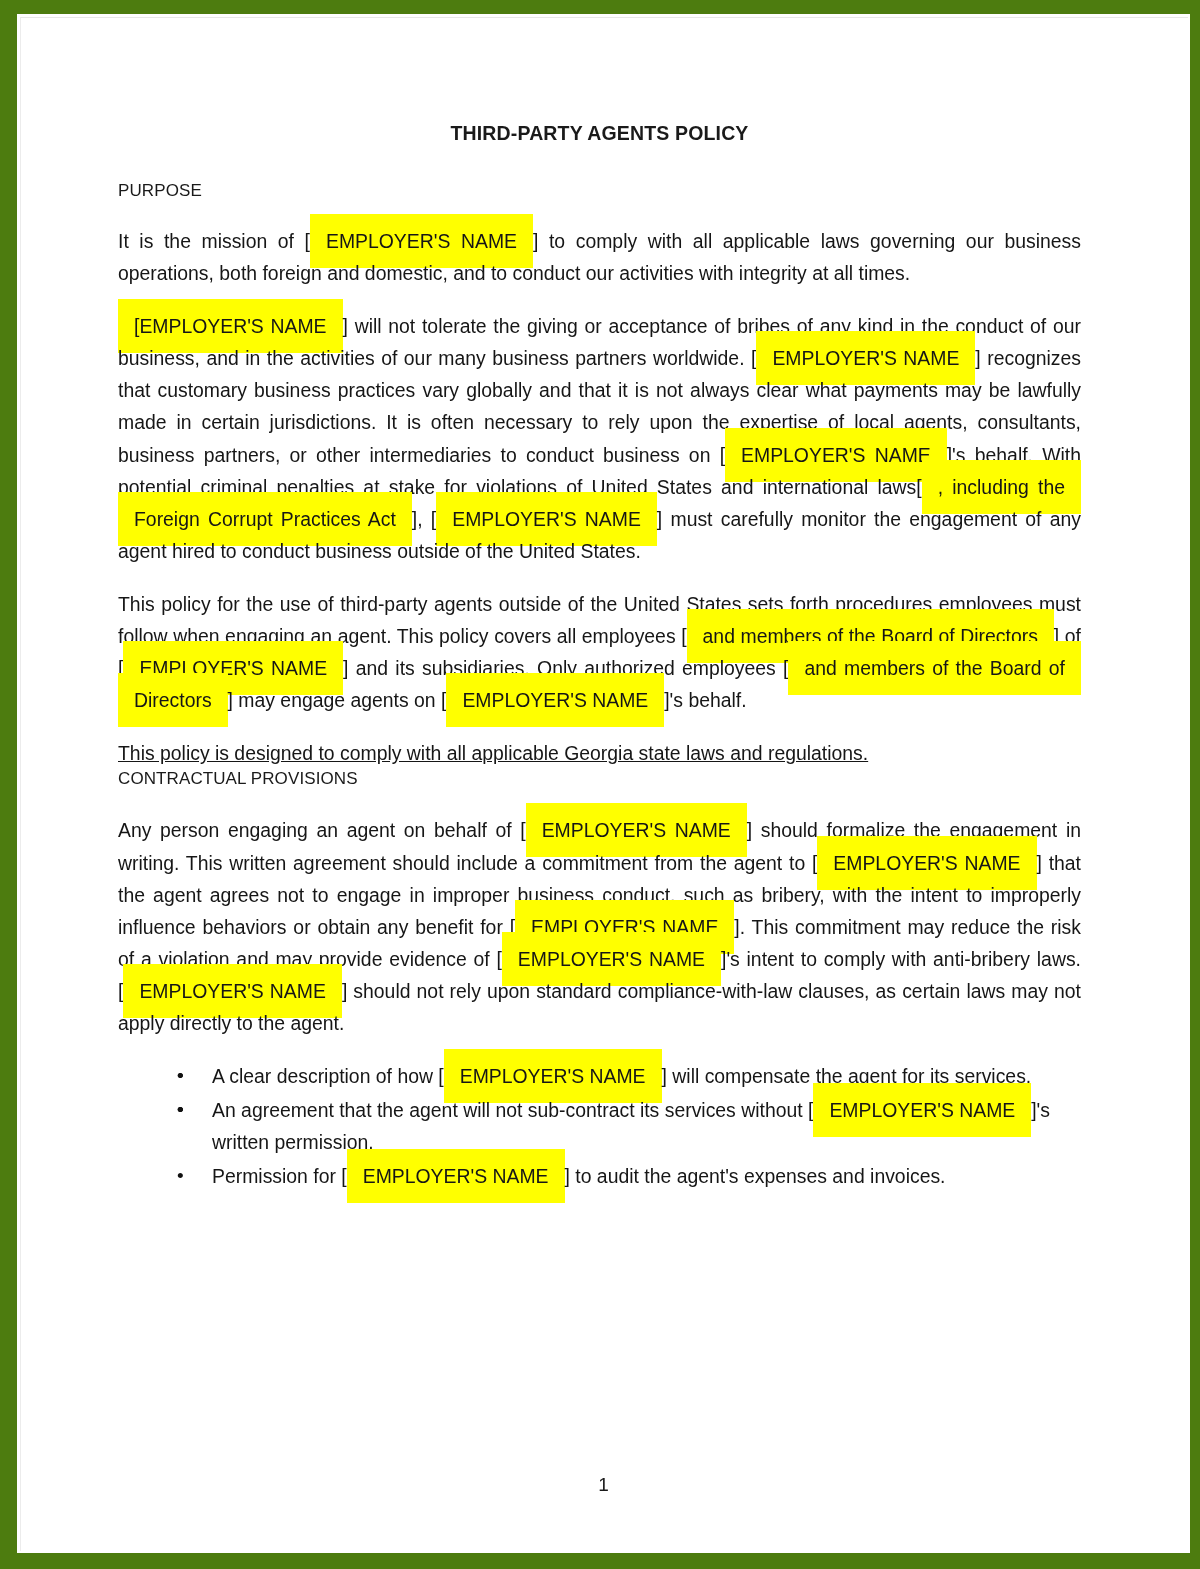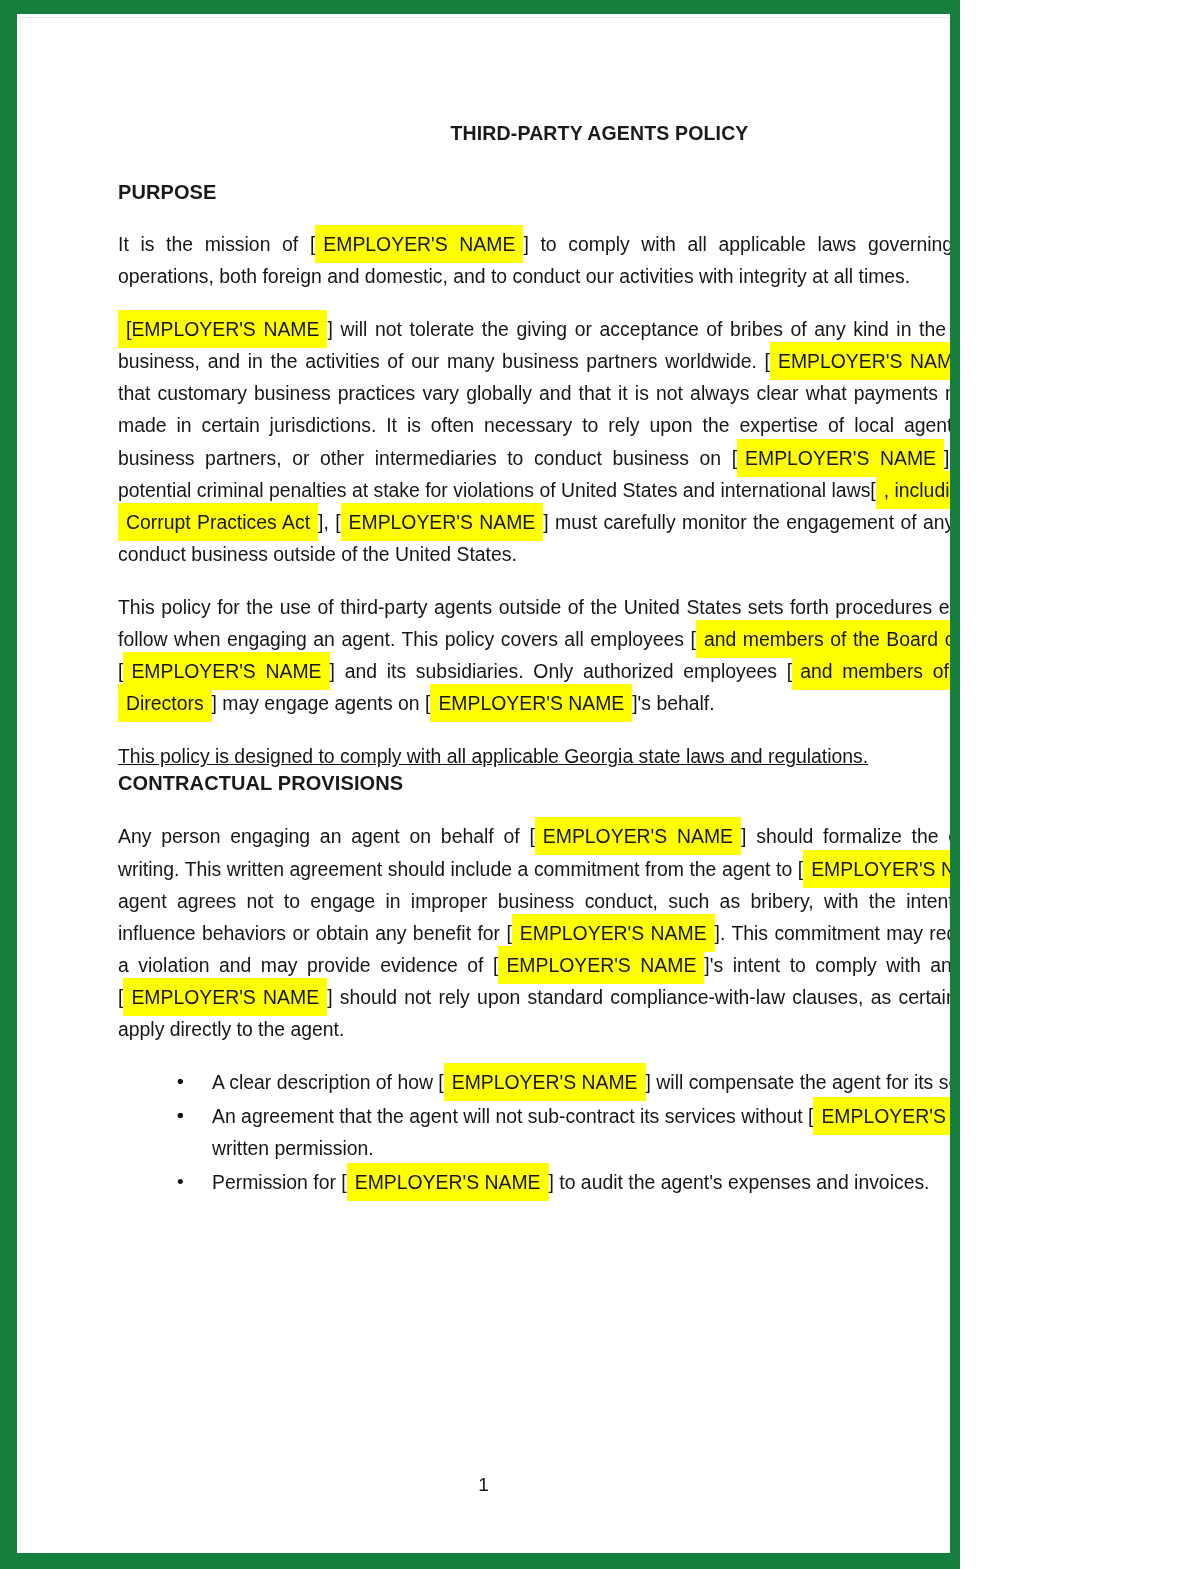--- a/index.html
+++ b/index.html
@@ -11,23 +11,23 @@
   body {
     width: 1200px;
     height: 1569px;
     font-family: "Liberation Sans", sans-serif;
     overflow: hidden;
   }
 
   
   #scan-frame {
     position: relative;
-    width: 960px;
+    width: 1200px;
     height: 1569px;
-    background: #15803d;
+    background: #4d7c0f;
     padding: 14px 10px 16px 17px;
   }
   #page {
     position: relative;
     width: 100%;
     height: 100%;
     background: #ffffff;
     overflow: hidden;
   }
 
@@ -52,22 +52,22 @@
   .doc-title {
     text-align: center;
     font-weight: bold;
     font-size: 19.5px;
     letter-spacing: 0.15px;
     color: #1a1a1a;
     margin: 0 0 36px 0;
   }
 
   .section-heading {
-    font-weight: bold;
-    font-size: 20px;
+    font-weight: normal;
+    font-size: 17px;
     color: #1a1a1a;
     margin: 0 0 24px 0;
     letter-spacing: 0.1px;
   }
   .section-heading.second {
     margin-bottom: 25px;
   }
 
   p.para {
     text-align: justify;
@@ -77,21 +77,21 @@
     color: #161616;
     margin: 0 0 21px 0;
     hyphens: none;
   }
   p.para.last-before-heading { margin-bottom: 0; text-decoration: underline; }
 
   
   .hl {
     background-color: #ffff00;
     color: #161616;
-    padding: 8px;
+    padding: 16px;
     box-decoration-break: clone;
     -webkit-box-decoration-break: clone;
   }
 
   ul.bullets {
     list-style: none;
     margin: 0;
     padding: 0;
   }
   ul.bullets li {

